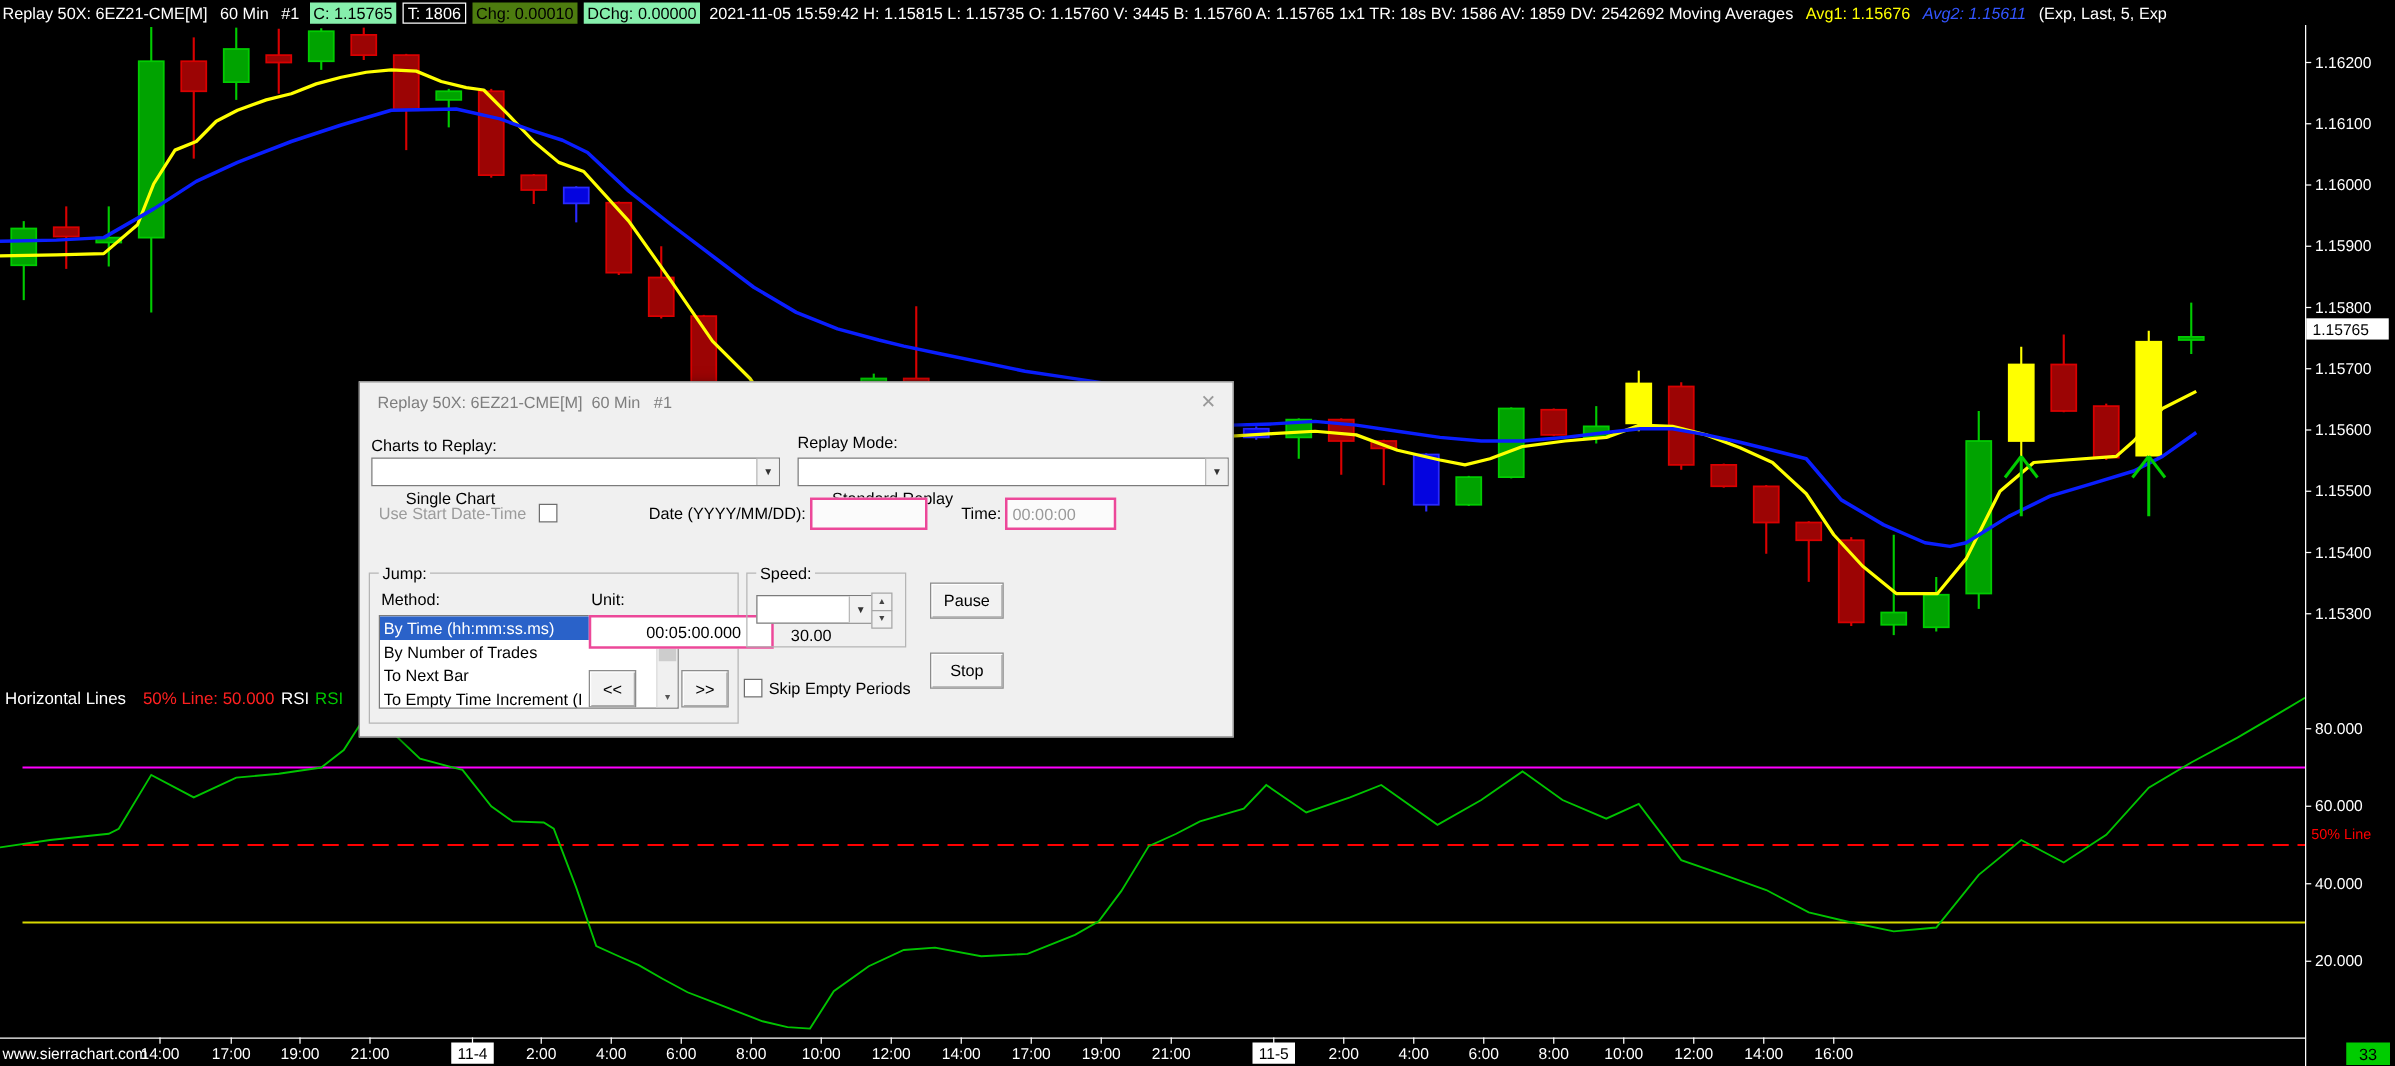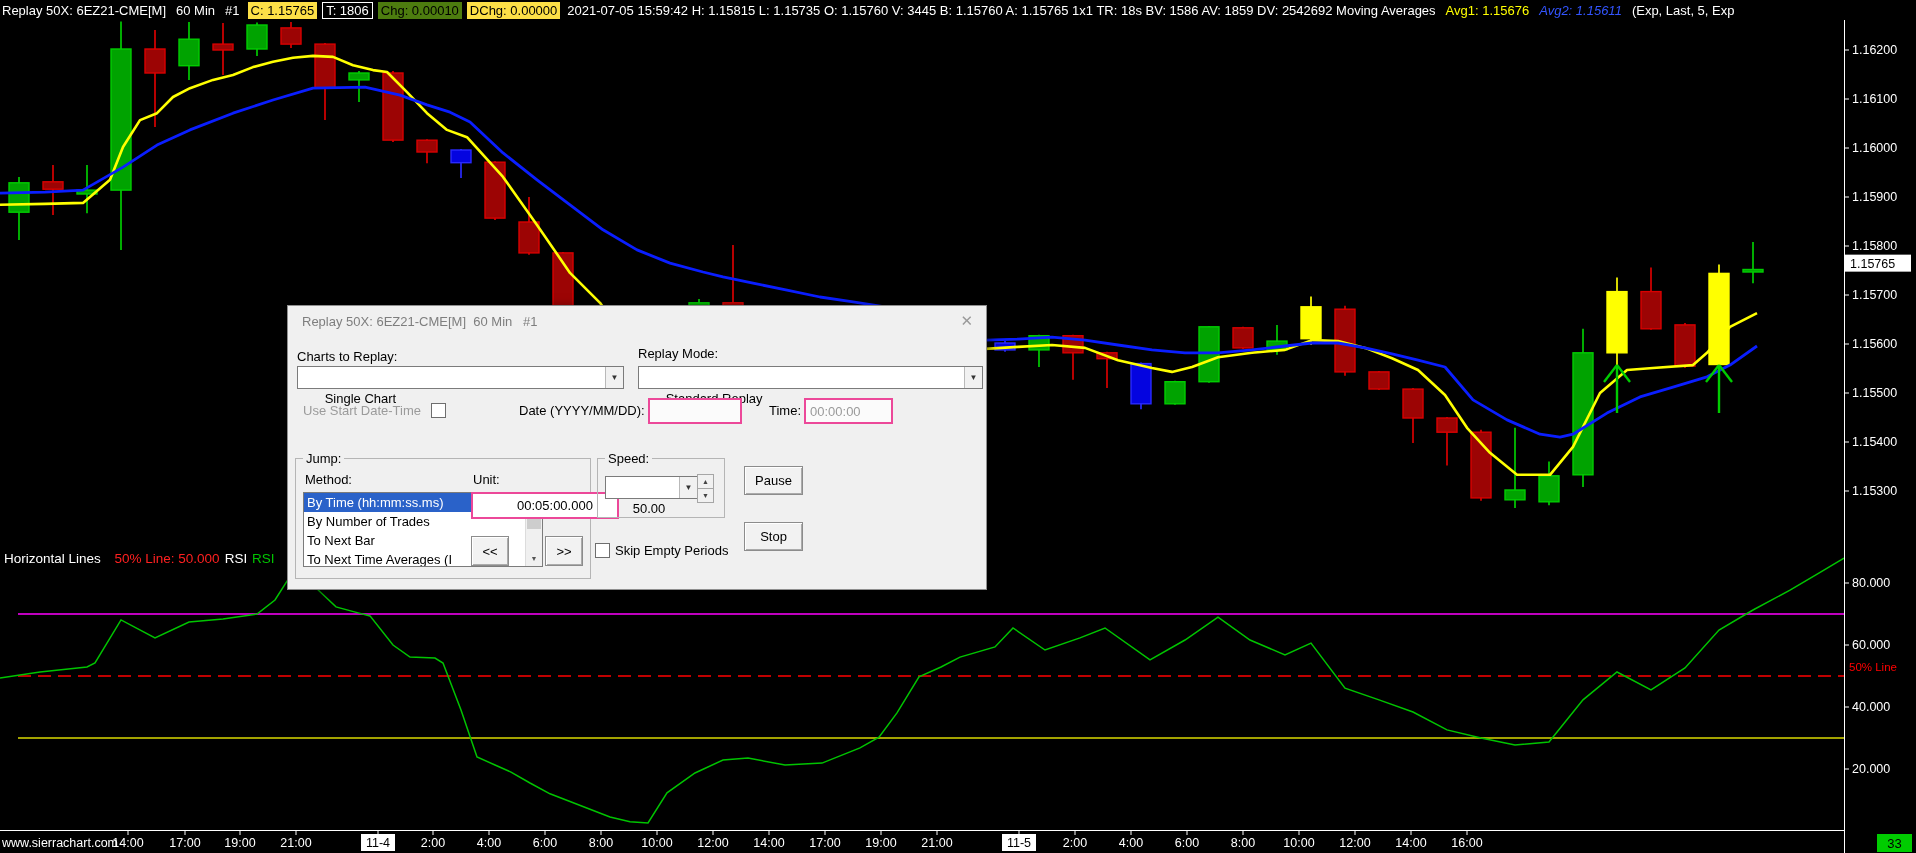--- a/index.html
+++ b/index.html
@@ -4,21 +4,21 @@
 <style>
   html,body{margin:0;padding:0;background:#000;}
   #app{position:relative;width:1916px;height:853px;background:#000;overflow:hidden;
        font-family:"Liberation Sans",sans-serif;}
   
   #topbar{position:absolute;left:0;top:0;width:1916px;height:20px;background:#000;z-index:5;
           display:flex;align-items:center;font-size:13px;color:#fff;white-space:pre;overflow:hidden;}
   #topbar span{flex:0 0 auto;}
   .seg{margin-right:8px;margin-left:2px;}
   .box{padding:0 3px;margin-right:5px;line-height:17px;}
-  .box-white{background:#fde047;color:#000;}
+  .box-white{background:#86efac;color:#000;}
   .box-outline{border:1px solid #fff;color:#fff;line-height:15px;}
   .box-green{color:#000;}
   
   #chart{position:absolute;left:0;top:0;z-index:1;}
   
   #dialog{position:absolute;left:287px;top:305px;width:698px;height:283px;background:#f0f0f0;
           border:1px solid #8f8f8f;box-shadow:3px 3px 10px rgba(0,0,0,.55);z-index:10;font-size:13px;color:#000;}
   .lbl{position:absolute;font-size:13px;color:#000;white-space:pre;}
   .lbl-gray{color:#9b9b9b;}
   #dlg-title{position:absolute;left:14px;top:8px;color:#7e7e7e;white-space:pre;}
@@ -50,21 +50,21 @@
 <div id="app">
 
   <div id="topbar">
     <span class="seg">Replay 50X: 6EZ21-CME[M]</span>
     <span class="seg">60 Min</span>
     <span class="seg">#1</span>
     <span class="box box-white">C: 1.15765</span>
     <span class="box box-outline">T: 1806</span>
     <span class="box box-green" id="chg-box" style="background: #4d7c0f;">Chg: 0.00010</span>
     <span class="box box-white">DChg: 0.00000</span>
-    <span class="seg">2021-07-05 15:59:42 H: 1.15815 L: 1.15735 O: 1.15760 V: 3445 B: 1.15760 A: 1.15765 1x1 TR: 18s BV: 1586 AV: 1859 DV: 2542692 Moving Averages</span>
+    <span class="seg">2021-11-05 15:59:42 H: 1.15815 L: 1.15735 O: 1.15760 V: 3445 B: 1.15760 A: 1.15765 1x1 TR: 18s BV: 1586 AV: 1859 DV: 2542692 Moving Averages</span>
     <span class="seg" id="avg1-txt" style="color: rgb(255, 255, 0);">Avg1: 1.15676</span>
     <span class="seg" id="avg2-txt" style="color: rgb(51, 85, 255); font-style: italic;">Avg2: 1.15611</span>
     <span class="seg">(Exp, Last, 5, Exp</span>
   </div>
 
   <svg id="chart" width="1916" height="853">
       <g>
         <line x1="18" y1="614" x2="1844" y2="614" stroke="#ff00ff" stroke-width="1.7"></line>
         <line x1="18" y1="676" x2="1844" y2="676" stroke="#ff0000" stroke-width="1.7" stroke-dasharray="13,7"></line>
         <line x1="18" y1="738" x2="1844" y2="738" stroke="#d8d800" stroke-width="1.7"></line>
@@ -313,40 +313,40 @@
 
     <div class="group" style="left:7px;top:152px;width:294px;height:119px;">
       <span class="legend">Jump:</span>
     </div>
     <div class="lbl" style="left:17px;top:166px;">Method:</div>
     <div id="method-list">
       <div id="method-items">
           <div class="li sel">By Time (hh:mm:ss.ms)</div>
           <div class="li">By Number of Trades</div>
           <div class="li">To Next Bar</div>
-          <div class="li">To Next Time Averages (I</div>
+          <div class="li">To Empty Time Increment (I</div>
         </div>
       <div id="list-sb">
         <div class="sb-btn">▲</div>
         <div class="sb-thumb"></div>
         <div class="sb-btn bottom">▼</div>
       </div>
     </div>
     <div class="lbl" style="left:185px;top:166px;">Unit:</div>
     <div class="input" style="left:183px;top:186px;width:100px;height:23px;background:#fff;padding-left:44px;">
       <span>00:05:00.000</span>
     </div>
     <div class="btn" style="left:183px;top:230px;width:36px;height:28px;">&lt;&lt;</div>
     <div class="btn" style="left:257px;top:230px;width:36px;height:28px;">&gt;&gt;</div>
 
     <div class="group" style="left:309px;top:152px;width:126px;height:58px;">
       <span class="legend">Speed:</span>
     </div>
     <div class="combo" style="left:317px;top:170px;width:86px;height:21px;">
-      <span>50.00</span>
+      <span>30.00</span>
       <span class="arr">▼</span>
     </div>
     <div class="spin-btn" style="left:409px;top:168px;">▲</div>
     <div class="spin-btn" style="left:409px;top:182px;">▼</div>
 
     <div class="check" style="left:307px;top:237px;"></div>
     <div class="lbl" style="left:327px;top:237px;">Skip Empty Periods</div>
 
     <div class="btn" style="left:456px;top:160px;width:57px;height:27px;">Pause</div>
     <div class="btn" style="left:456px;top:216px;width:57px;height:27px;">Stop</div>

